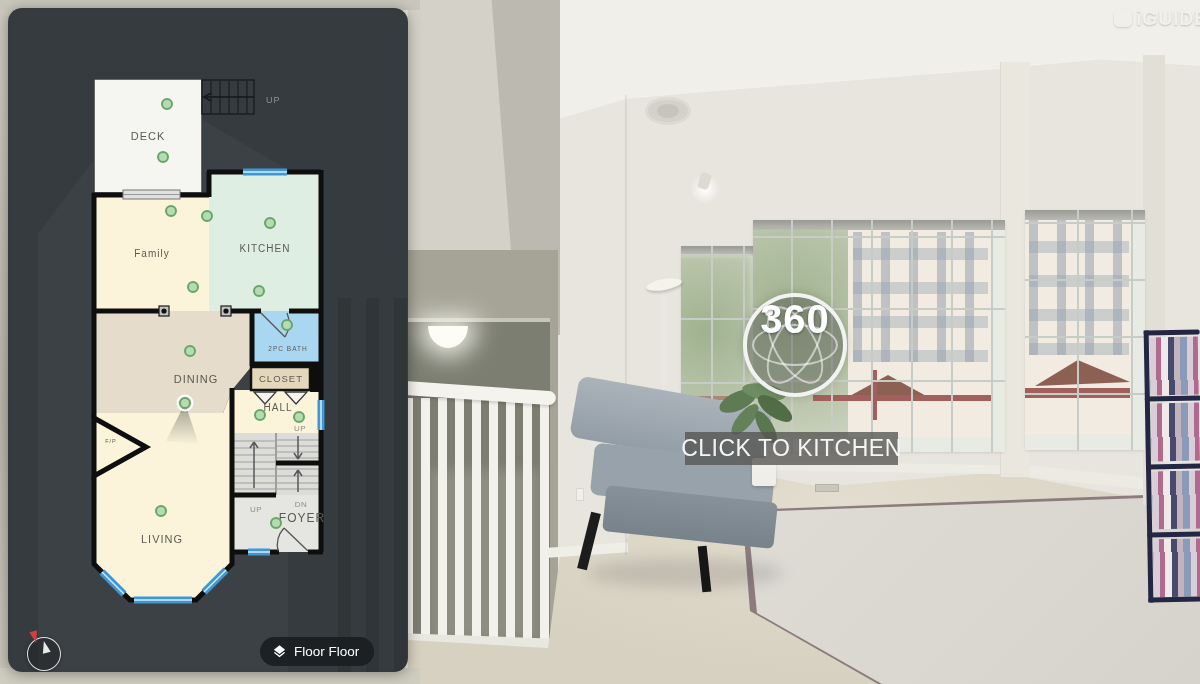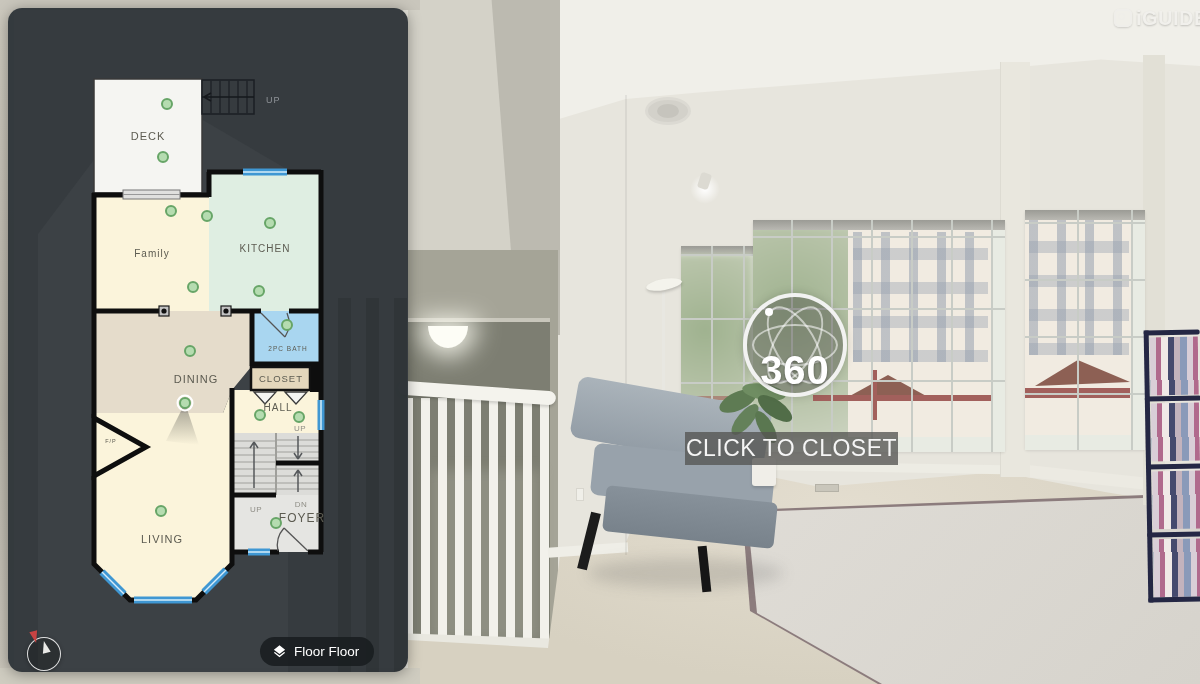--- a/index.html
+++ b/index.html
@@ -83,21 +83,21 @@
   .ph-switch { left:576px; top:488px; width:8px; height:13px; background:#f0efe9; border:1px solid #d8d6ce; }
   .shelf { left:1146px; top:330px; width:56px; height:272px; transform:rotate(-1deg); }
   .shelf-bar { position:absolute; left:0; width:100%; height:5px; background:#242744; border-radius:2px; }
   .shelf-post { position:absolute; left:0; top:0; width:5px; height:100%; background:#242744; }
   .books { position:absolute; left:6px; width:48px; height:58px;
      background:repeating-linear-gradient(90deg,#d9ced7 0 6px,#b06a8d 6px 11px,#f0e9e7 11px 18px,#454a6e 18px 24px,#c3b3bd 24px 30px,#8a9ab9 30px 37px); }
 
   
   .badge { left:743px; top:293px; width:104px; height:104px; border-radius:50%;
      border:4px solid rgba(248,248,248,.95); background:rgba(66,66,62,.38);
-     display:flex; align-items:flex-end; justify-content:center; cursor:pointer;
+     display:flex; align-items:flex-start; justify-content:center; cursor:pointer;
      box-shadow:0 0 10px rgba(0,0,0,.15); }
   .orbit { position:absolute; left:50%; top:50%; width:86px; height:42px; margin:-21px 0 0 -43px;
      border:2px solid rgba(255,255,255,.55); border-radius:50%; }
   .orbit.o2 { transform:rotate(60deg); } .orbit.o3 { transform:rotate(-60deg); }
   .electron { position:absolute; left:18px; top:11px; width:8px; height:8px; border-radius:50%; background:#fff; }
   .badge-num { position:relative; font-size:40px; font-weight:bold; color:#fff;
      text-shadow:0 1px 3px rgba(0,0,0,.4); letter-spacing:1px; }
   .cta { left:685px; top:432px; width:213px; height:33px; background:rgba(84,84,82,.78);
      display:flex; align-items:center; justify-content:center; cursor:pointer; }
   .cta span { color:#f5f5f5; font-size:23px; letter-spacing:.5px; white-space:nowrap; }
@@ -239,21 +239,21 @@
   </div>
 
   <div class="abs badge">
     <div class="orbit o1"></div>
     <div class="orbit o2"></div>
     <div class="orbit o3"></div>
     <div class="electron"></div>
     <div class="badge-num">360</div>
   </div>
   <div class="abs cta">
-    <span>CLICK TO CLOSET</span>
+    <span>CLICK TO KITCHEN</span>
   </div>
 
   <div class="abs logo">
     <div class="logo-ico"></div>
     <div class="logo-txt">iGUIDE</div>
   </div>
 
   <div class="abs panel">
     <div class="sil-house"></div>
     <div class="sil-col" style="left:330px;"></div>

